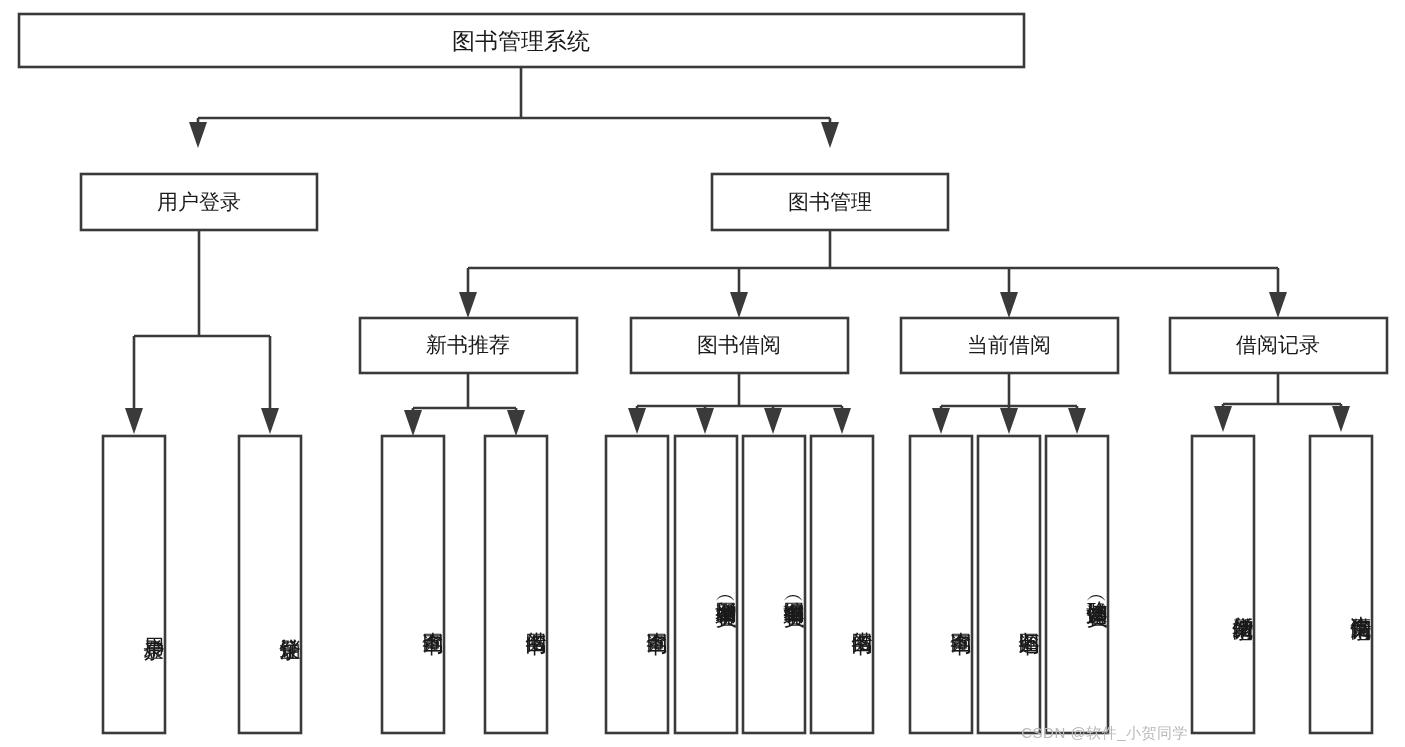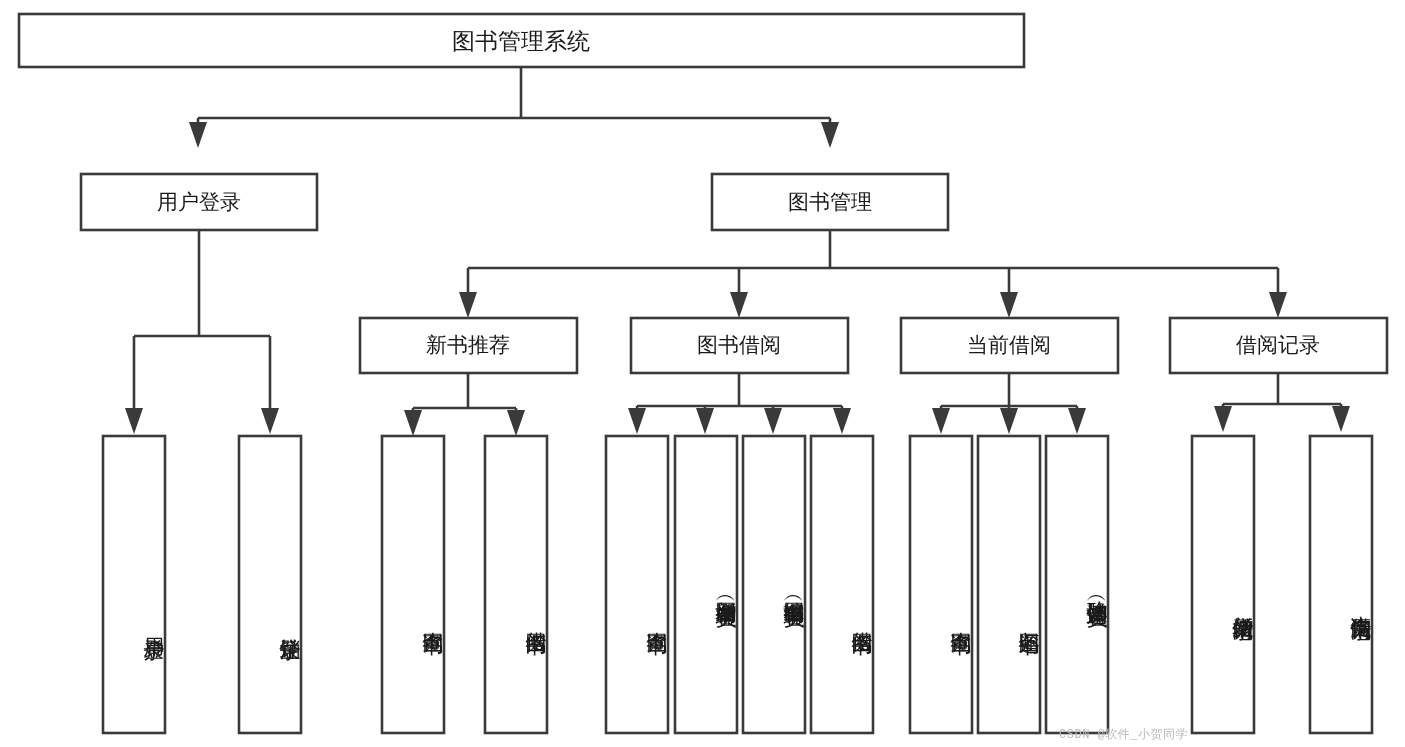--- a/index.html
+++ b/index.html
@@ -62,22 +62,22 @@
     white-space: nowrap;
     display: flex;
     align-items: flex-start;
     justify-content: center;
     pointer-events: none;
   }
   .watermark {
     position: absolute;
     right: 8px;
     bottom: 4px;
-    font-family: Liberation Mono, monospace;
-    font-size: 12px;
+    font-family: Liberation Sans, sans-serif;
+    font-size: 15px;
     color: #b9b9b9;
     white-space: nowrap;
     letter-spacing: 0.5px;
   }
 </style>
 </head>
 <body>
 
 <div id="diagram-root">
 

